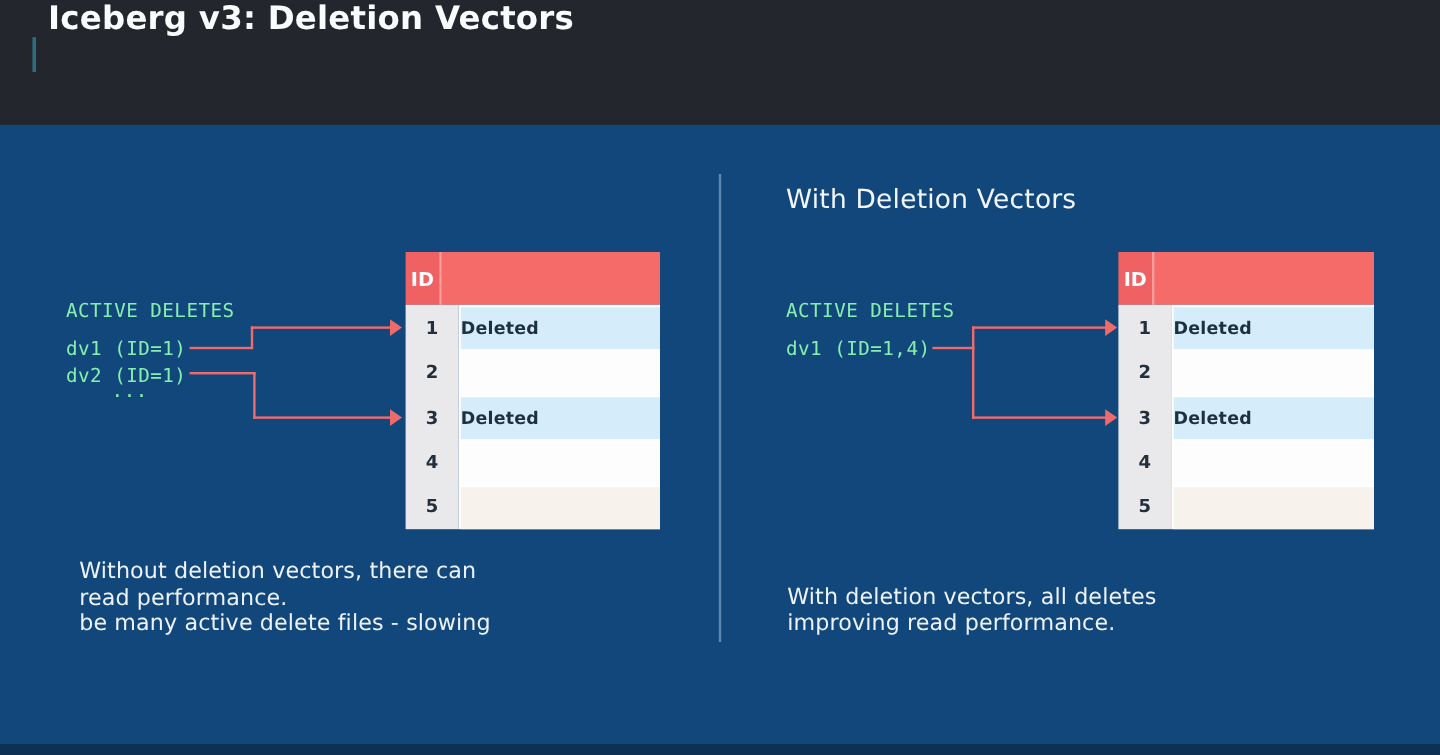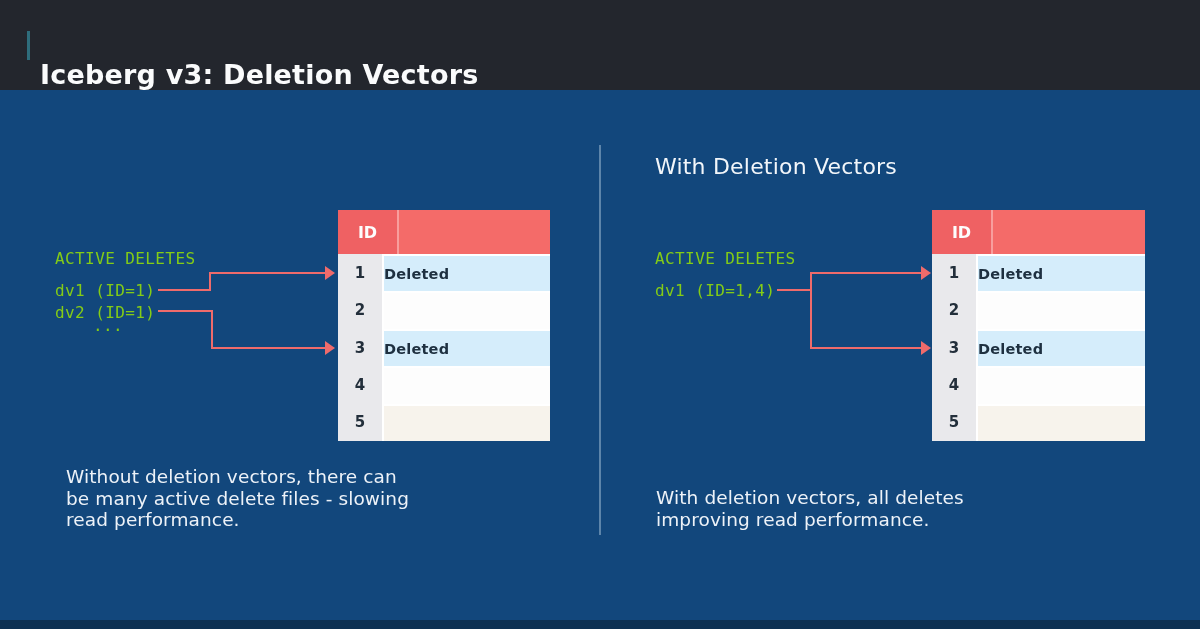--- a/index.html
+++ b/index.html
@@ -4,23 +4,23 @@
 <style>
   html,body { margin:0; padding:0; background:#0a0c10; }
   .stage {
     position:relative; width:1200px; height:629px; overflow:hidden;
     background: var(--background, #12477c);
     font-family: "DejaVu Sans", "Liberation Sans", sans-serif;
   }
 
   
   .top-bar {
-    position:absolute; left:0; top:0; width:1200px; height:90px;
+    position:absolute; left:0; top:0; width:1200px; height:104px;
     background: var(--top_bar, #23262d);
-    display:flex; align-items:flex-end;
+    display:flex; align-items:flex-start;
   }
   .accent-tick {
     position:absolute; left:27px; top:31px; width:3px; height:29px;
     background: var(--accent_tick, #2e6d7c);
   }
   .slide-title {
     margin-left:40px; color:#fafbfc; font-size:27px; font-weight:bold;
     letter-spacing:0.2px;
   }
 
@@ -35,37 +35,37 @@
     position:absolute; left:599px; top:145px; width:2px; height:390px;
     background: rgba(186,208,226,0.45);
   }
 
   
   .panel-heading {
     position:absolute; color:#f2f6fa; font-size:22px; font-weight:500;
     letter-spacing:0.2px;
   }
   .mono {
-    position:absolute; color:#84cc16;
+    position:absolute; color:#86efac;
     font-family:"DejaVu Sans Mono", "Liberation Mono", monospace;
     font-size:16px; letter-spacing:0.4px; white-space:pre;
   }
   .caption {
     position:absolute; color:#edf2f8; font-size:18.5px; line-height:21.5px;
     letter-spacing:0.1px;
   }
 
   
   .tbl {
     position:absolute; top:210px; height:231px;
     display:flex; flex-direction:column;
   }
   .tbl-head { height:44px; display:flex; flex:none; }
   .tbl-head-id {
-    width:59px; background: var(--coral_dark, #ef6163);
+    width:28px; background: var(--coral_dark, #ef6163);
     color:#fdfdfd; font-weight:bold; font-size:16px;
     display:flex; align-items:center; justify-content:center;
   }
   .tbl-head-rest {
     flex:1; background: var(--coral, #f46b69);
     border-left:2px solid rgba(255,255,255,0.35);
   }
   .tbl-body { flex:1; display:flex; min-height:0; }
   .id-col {
     width:44px; background: var(--id_column, #e9e9ec);
@@ -142,22 +142,22 @@
         <div class="val-cell"></div>
         <div class="val-cell deleted">Deleted</div>
         <div class="val-cell"></div>
         <div class="val-cell cream"></div>
       </div>
     </div>
   </div>
 
   <div class="caption" style="left:66px; top:466px;">
     <div>Without deletion vectors, there can</div>
+    <div>read performance.</div>
     <div>be many active delete files - slowing</div>
-    <div>read performance.</div>
   </div>
 
   <div class="panel-heading" style="left:655px; top:154px;text-align:center;">With Deletion Vectors</div>
 
   <div class="mono" style="left:655px; top:249px;">ACTIVE DELETES</div>
   <div class="mono" style="left:655px; top:281px;">dv1 (ID=1,4)</div>
 
   <div class="seg" style="left:777px; top:289px; width:35px; height:2px;"></div>
   <div class="seg" style="left:810px; top:272px; width:2px; height:77px;"></div>
   <div class="seg" style="left:810px; top:272px; width:112px; height:2px;"></div>

